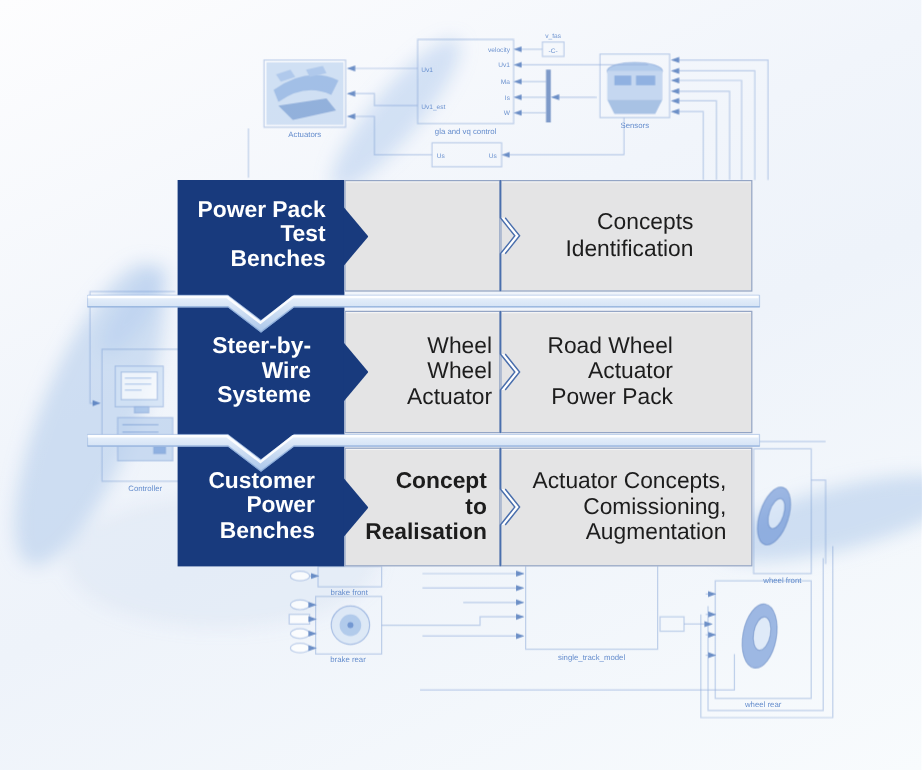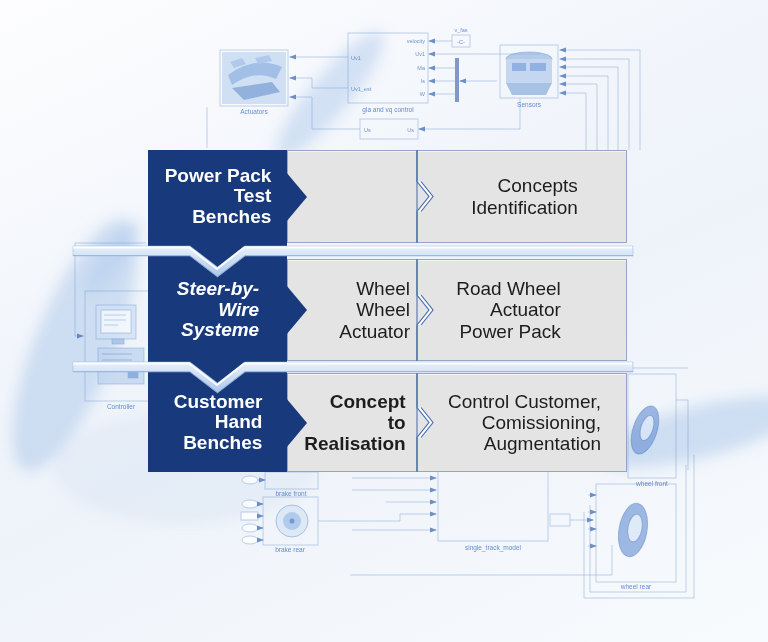--- a/index.html
+++ b/index.html
@@ -225,40 +225,40 @@
 Identification</div>
 
   <div class="gbox" style="left:287px;top:259px;width:130px;height:102px;"></div>
   <div class="gbox" style="left:417px;top:259px;width:210px;height:102px;"></div>
   <svg class="divsvg" style="left:407px;top:259px;" width="32" height="102">
     <polygon points="10,36 22,51 10,66 14,66 26,51 14,36" fill="#ffffff"></polygon>
     <path d="M10,0 V36 L22,51 L10,66 V102" stroke="#4a6fad" stroke-width="1.2" fill="none"></path>
     <path d="M14,36 L26,51 L14,66" stroke="#4a6fad" stroke-width="1.2" fill="none"></path>
   </svg>
   <div class="tip" style="top:285px;"></div>
-  <div class="rowtxt darktxt" style="left:150px;top:259px;width:136px;height:102px;font-style:italic;">Steer-by-
+  <div class="rowtxt darktxt" style="left:150px;top:259px;width:136px;height:102px;">Steer-by-
 Wire
 Systeme</div>
   <div class="rowtxt graytxt" style="left:300px;top:259px;width:110px;height:102px;">Wheel Wheel
 Actuator</div>
   <div class="rowtxt graytxt" style="left:411px;top:259px;width:195px;height:102px;">Road Wheel
 Actuator
 Power Pack</div>
 
   <div class="gbox" style="left:287px;top:373px;width:130px;height:99px;"></div>
   <div class="gbox" style="left:417px;top:373px;width:210px;height:99px;"></div>
   <svg class="divsvg" style="left:407px;top:373px;" width="32" height="99">
     <polygon points="10,34.5 22,49.5 10,64.5 14,64.5 26,49.5 14,34.5" fill="#ffffff"></polygon>
     <path d="M10,0 V34.5 L22,49.5 L10,64.5 V99" stroke="#4a6fad" stroke-width="1.2" fill="none"></path>
     <path d="M14,34.5 L26,49.5 L14,64.5" stroke="#4a6fad" stroke-width="1.2" fill="none"></path>
   </svg>
   <div class="tip" style="top:398px;"></div>
   <div class="rowtxt darktxt" style="left:150px;top:373px;width:136px;height:99px;">Customer
-Hand
+Power
 Benches</div>
   <div class="rowtxt graytxt" style="left:300px;top:373px;width:110px;height:99px;font-weight:bold;">Concept
 to
 Realisation</div>
-  <div class="rowtxt graytxt" style="left:427px;top:373px;width:195px;height:99px;">Control Customer,
+  <div class="rowtxt graytxt" style="left:427px;top:373px;width:195px;height:99px;">Actuator Concepts,
 Comissioning,
 Augmentation</div>
 
 </div>
 
 </body></html>

